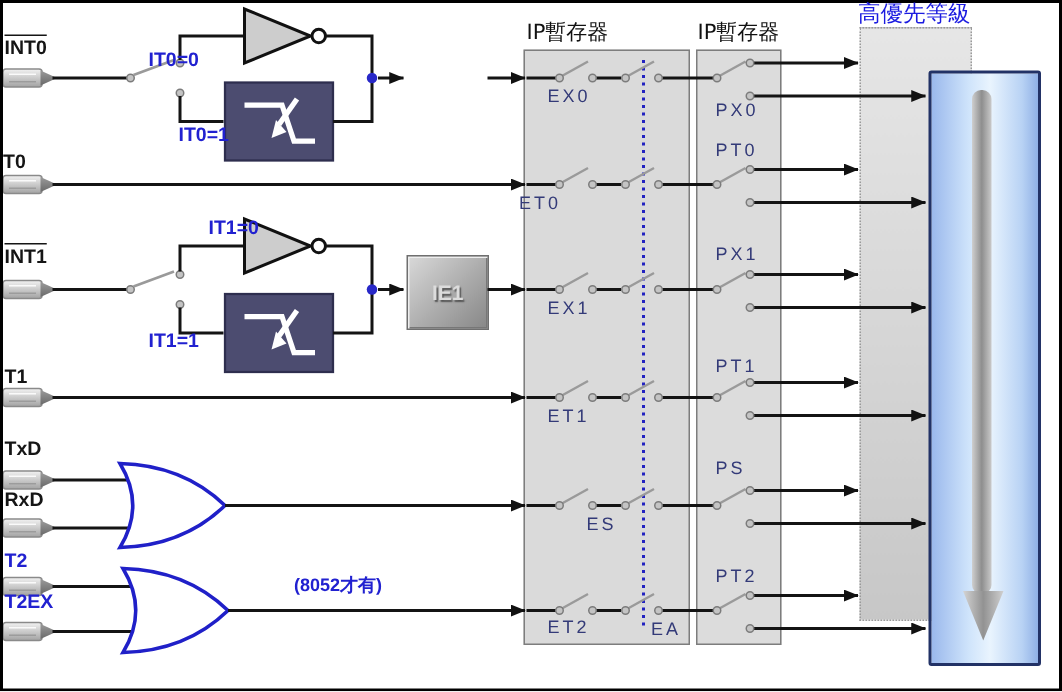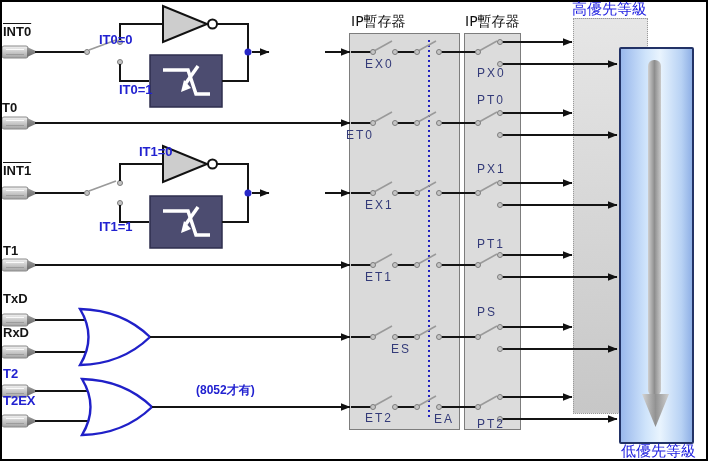--- a/index.html
+++ b/index.html
@@ -31,20 +31,23 @@
 </head>
 <body>
 
 <div class="stage">
 
   <div class="box ie-box"></div>
   <div class="box ip-box"></div>
   <div class="col-high"></div>
   <div class="panel-blue"></div>
 
+  <div class="latch ie1">
+    <span>IE1</span>
+  </div>
 
   <svg class="wires" width="708" height="461" viewBox="0 0 708 461">
     <defs>
       <marker id="ah" viewBox="0 0 10 8" refX="9.5" refY="4" markerWidth="10" markerHeight="8" orient="auto" markerUnits="userSpaceOnUse">
         <path d="M0 0 L10 4 L0 8 Z" fill="#111"></path>
       </marker>
       <linearGradient id="gPin" x1="0" y1="0" x2="0" y2="1">
         <stop offset="0" stop-color="#f2f2f2"></stop>
           <stop offset="1" stop-color="#a3a3a3"></stop>
       </linearGradient>
@@ -188,30 +191,29 @@
     <span class="lbl blue" style="left:99px;top:4px;margin-top:28px;">IT0=0</span>
     <span class="lbl blue" style="left:99px;top:82px;padding-left:20px;">IT0=1</span>
     <span class="lbl blue" style="left:99px;top:144px;margin-left:40px;">IT1=0</span>
     <span class="lbl blue" style="left:99px;top:219px;">IT1=1</span>
 
     <span class="lbl blue note" style="left:168px;top:382px;">(8052才有)</span>
 
     <span class="cjk" style="left:351px;top:13px;">IP暫存器</span>
     <span class="cjk" style="left:465px;top:13px;">IP暫存器</span>
     <span class="pri" style="left:572px;top:0px;">高優先等級</span>
-    <span class="pri" style="left:621px;top:442px;">低優先等級</span>
 
     <span class="bit" style="left:365px;top:57px;">EX0</span>
     <span class="bit" style="left:346px;top:128px;">ET0</span>
     <span class="bit" style="left:365px;top:198px;">EX1</span>
     <span class="bit" style="left:365px;top:270px;">ET1</span>
     <span class="bit" style="left:367px;top:342px;margin-left:24px;">ES</span>
     <span class="bit" style="left:365px;top:411px;">ET2</span>
     <span class="bit" style="left:434px;top:412px;">EA</span>
 
     <span class="bit" style="left:477px;top:66px;">PX0</span>
     <span class="bit" style="left:477px;top:93px;">PT0</span>
     <span class="bit" style="left:477px;top:162px;">PX1</span>
     <span class="bit" style="left:477px;top:237px;">PT1</span>
     <span class="bit" style="left:477px;top:305px;">PS</span>
-    <span class="bit" style="left:477px;top:377px;margin-top:40px;">PT2</span>
+    <span class="bit" style="left:477px;top:377px;">PT2</span>
   </div>
 </div>
 
 </body></html>

